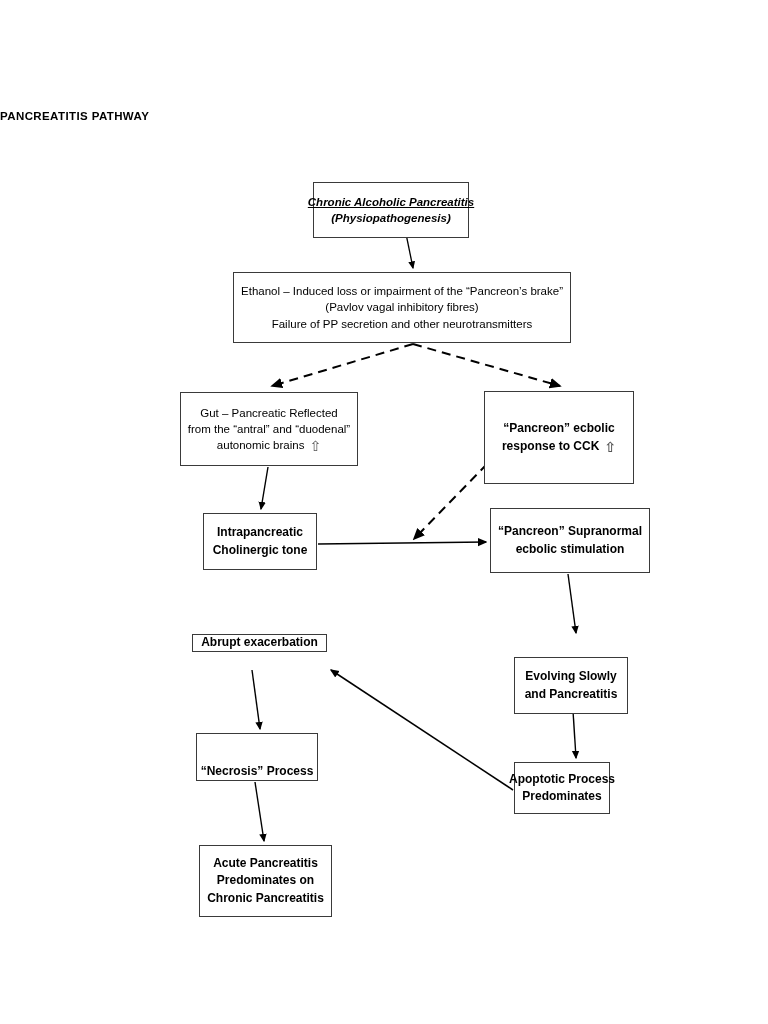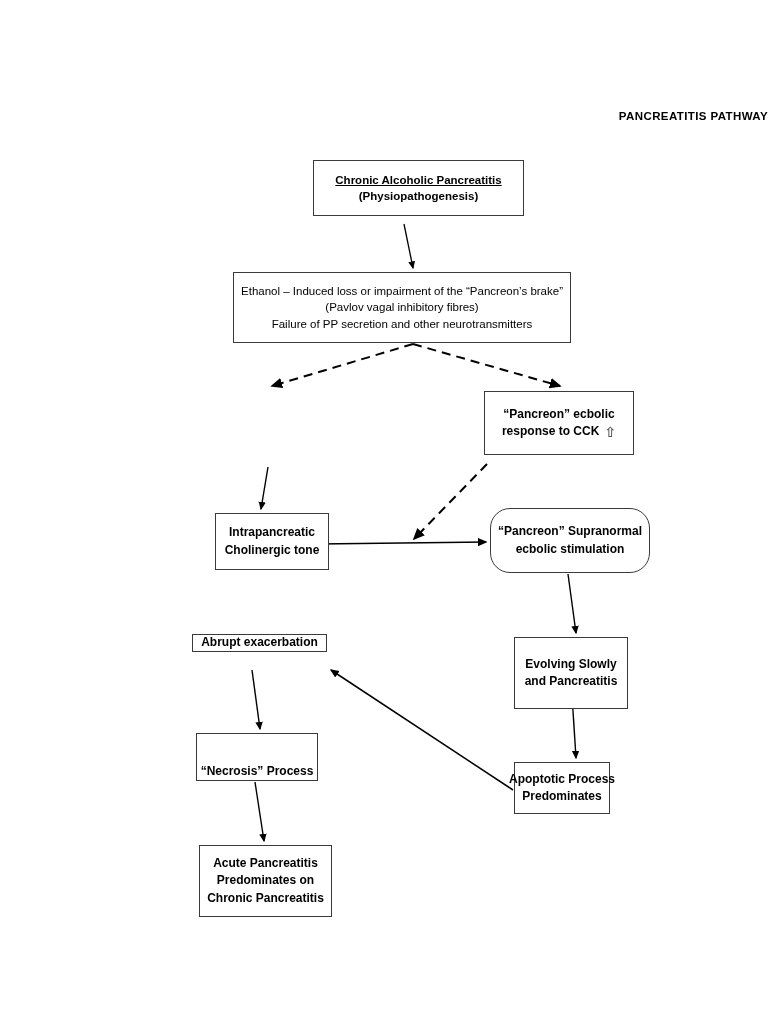--- a/index.html
+++ b/index.html
@@ -20,21 +20,21 @@
     position: absolute;
     left: 0; top: 0;
     width: 768px;
     height: 1024px;
   }
   .title {
     position: absolute;
     left: 0;
     top: 110px;
     width: 768px;
-    text-align: right;
+    text-align: left;
     font-size: 11.5px;
     font-weight: bold;
     letter-spacing: 0.4px;
     color: #000;
   }
   .node {
     position: absolute;
     box-sizing: border-box;
     border: 1.2px solid #3a3a3a;
     background: #ffffff;
@@ -95,52 +95,57 @@
 
     <line x1="572" y1="695" x2="576" y2="758" stroke="#000" stroke-width="1.4" marker-end="url(#ah)"></line>
 
     <line x1="513" y1="790" x2="331" y2="670" stroke="#000" stroke-width="1.5" marker-end="url(#ah)"></line>
 
     <line x1="252" y1="670" x2="260" y2="729" stroke="#000" stroke-width="1.4" marker-end="url(#ah)"></line>
 
     <line x1="255" y1="782" x2="264" y2="841" stroke="#000" stroke-width="1.4" marker-end="url(#ah)"></line>
   </svg>
 
-  <div class="node bold" style="left:313px; top:160px; width:211px; height:56px;">
+  <div class="node bold" style="left:313px; top:182px; width:156px; height:56px;font-style:italic;">
     <span class="line underline">Chronic Alcoholic Pancreatitis</span>
     <span class="line">(Physiopathogenesis)</span>
   </div>
 
   <div class="node light" style="left:233px; top:272px; width:338px; height:71px;">
     <span class="line">Ethanol – Induced loss or impairment of the “Pancreon’s brake”</span>
     <span class="line">(Pavlov vagal inhibitory fibres)</span>
     <span class="line">Failure of PP secretion and other neurotransmitters</span>
   </div>
 
+  <div class="node light" style="left:180px; top:392px; width:178px; height:74px;">
+    <span class="line">Gut – Pancreatic Reflected</span>
+    <span class="line">from the “antral” and “duodenal”</span>
+    <span class="line"><span>autonomic brains</span><span class="uparrow">⇧</span></span>
+  </div>
 
-  <div class="node semi" style="left:484px; top:391px; width:150px; height:64px;">
+  <div class="node semi" style="left:484px; top:391px; width:150px; height:93px;">
     <span class="line">“Pancreon” ecbolic</span>
     <span class="line"><span>response to CCK</span><span class="uparrow">⇧</span></span>
   </div>
 
-  <div class="node semi" style="left:203px; top:513px; width:114px; height:57px;margin-left:12px;">
+  <div class="node semi" style="left:203px; top:513px; width:114px; height:57px;">
     <span class="line">Intrapancreatic</span>
     <span class="line">Cholinergic tone</span>
   </div>
 
-  <div class="node semi" style="left:490px; top:508px; width:160px; height:65px;border-radius:20px;">
+  <div class="node semi" style="left:490px; top:508px; width:160px; height:65px;">
     <span class="line">“Pancreon” Supranormal</span>
     <span class="line">ecbolic stimulation</span>
   </div>
 
   <div class="node semi" style="left:192px; top:634px; width:135px; height:18px;">
     <span class="line">Abrupt exacerbation</span>
   </div>
 
-  <div class="node semi" style="left:514px; top:637px; width:114px; height:72px;">
+  <div class="node semi" style="left:514px; top:657px; width:114px; height:57px;">
     <span class="line">Evolving Slowly</span>
     <span class="line">and Pancreatitis</span>
   </div>
 
   <div class="node semi" style="left:196px; top:733px; width:122px; height:48px; justify-content:flex-end; padding-top:6px;">
     <span class="line">“Necrosis” Process</span>
   </div>
 
   <div class="node semi" style="left:514px; top:762px; width:96px; height:52px;">
     <span class="line">Apoptotic Process</span>

